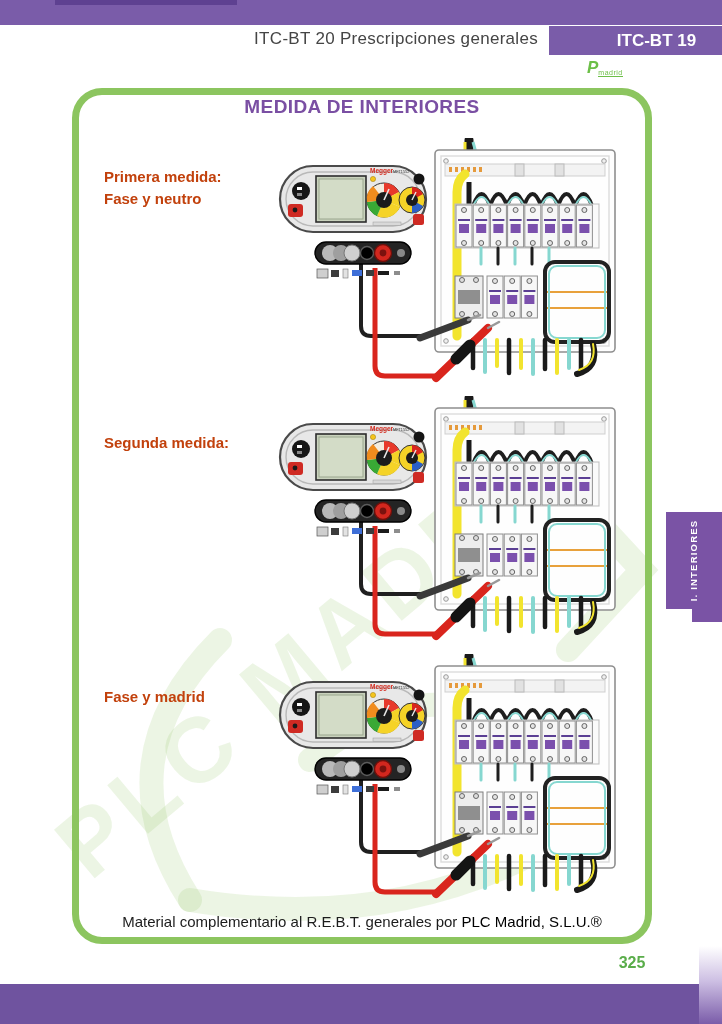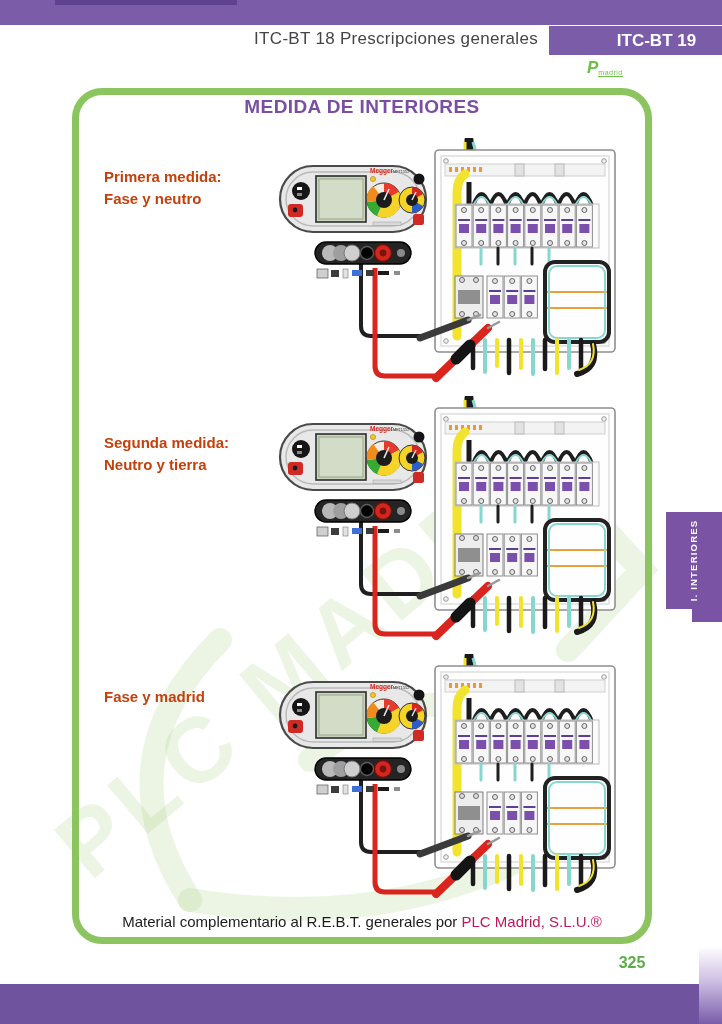--- a/index.html
+++ b/index.html
@@ -21,21 +21,21 @@
          color:#7a4fa3;letter-spacing:.4px;}
   
   .wm-text{left:36px;top:818px;transform:rotate(-40deg);transform-origin:0 0;
            font-size:92px;font-weight:bold;letter-spacing:8px;white-space:nowrap;
            color:rgba(140,197,95,.17);}
   
   .section-label{width:200px;font-size:15px;font-weight:bold;color:#c2410c;line-height:22px;}
   .sec-svg{left:90px;width:565px;height:266px;}
   
   .footer{left:72px;top:913px;width:580px;text-align:center;font-size:15px;color:#1c1c1c;}
-  .footer .brand{color:#be185d;}
+  .footer .brand{color:#000000;}
   .page-num{left:592px;top:954px;width:80px;text-align:center;font-size:16px;font-weight:bold;color:#5aad4a;}
   .bottom-band{left:0;top:984px;width:722px;height:40px;background:#6f539f;}
   .right-strip{left:699px;top:946px;width:23px;height:78px;
                background:linear-gradient(to bottom,rgba(255,255,255,0),#cdbfe3 45%,#7a5ca9);}
   
   .side-tab{left:666px;top:512px;width:56px;height:97px;background:#7a53a5;
             display:flex;align-items:center;justify-content:center;}
   .side-tab span{transform:rotate(-90deg);white-space:nowrap;color:#fff;font-size:9.5px;
                  font-weight:bold;letter-spacing:1.2px;}
   .side-tab-step{left:692px;top:609px;width:30px;height:13px;background:#7a53a5;}
@@ -270,21 +270,21 @@
       <use href="#panel-g" x="335" y="2"></use>
       <use href="#leads-g"></use>
       <use href="#meter-g" x="188" y="24"></use>
       <use href="#adapter-g" x="225" y="102"></use>
     </g>
   </defs>
 </svg>
 
 <div class="abs top-band"></div>
 <div class="abs top-band-dark"></div>
-<div class="abs breadcrumb">ITC-BT 18 Prescripciones generales</div>
+<div class="abs breadcrumb">ITC-BT 20 Prescripciones generales</div>
 <div class="abs badge">ITC-BT 19</div>
 <div class="abs logo"><span class="mono">P</span><span class="lt">madrid</span></div>
 
 <div class="abs wm-text">PLC MADRID</div>
 <svg class="abs" style="left:70px;top:430px" width="590" height="500">
   <g fill="none" stroke="rgba(140,197,95,.17)" stroke-width="24" stroke-linecap="round">
     <path d="M498,60 L572,140 L498,220"></path>
     <path d="M150,210 Q30,330 120,470"></path>
     <path d="M120,470 Q300,500 450,430"></path>
     <path d="M240,330 Q360,230 470,310"></path>
@@ -297,21 +297,20 @@
 <div class="abs section-label" style="left:104px;top:166px">
   <div>Primera medida:</div>
   <div>Fase y neutro</div>
 </div>
 <svg class="abs sec-svg" style="top:138px" viewBox="0 0 565 266">
     <use href="#figure-g"></use>
   </svg>
 
 <div class="abs section-label" style="left:104px;top:432px">
   <div>Segunda medida:</div>
-  <div>Neutro y tierra</div>
 </div>
 <svg class="abs sec-svg" style="top:396px" viewBox="0 0 565 266">
     <use href="#figure-g"></use>
   </svg>
 
 <div class="abs section-label" style="left:104px;top:686px">
   <div>Fase y madrid</div>
 </div>
 <svg class="abs sec-svg" style="top:654px" viewBox="0 0 565 266">
     <use href="#figure-g"></use>

